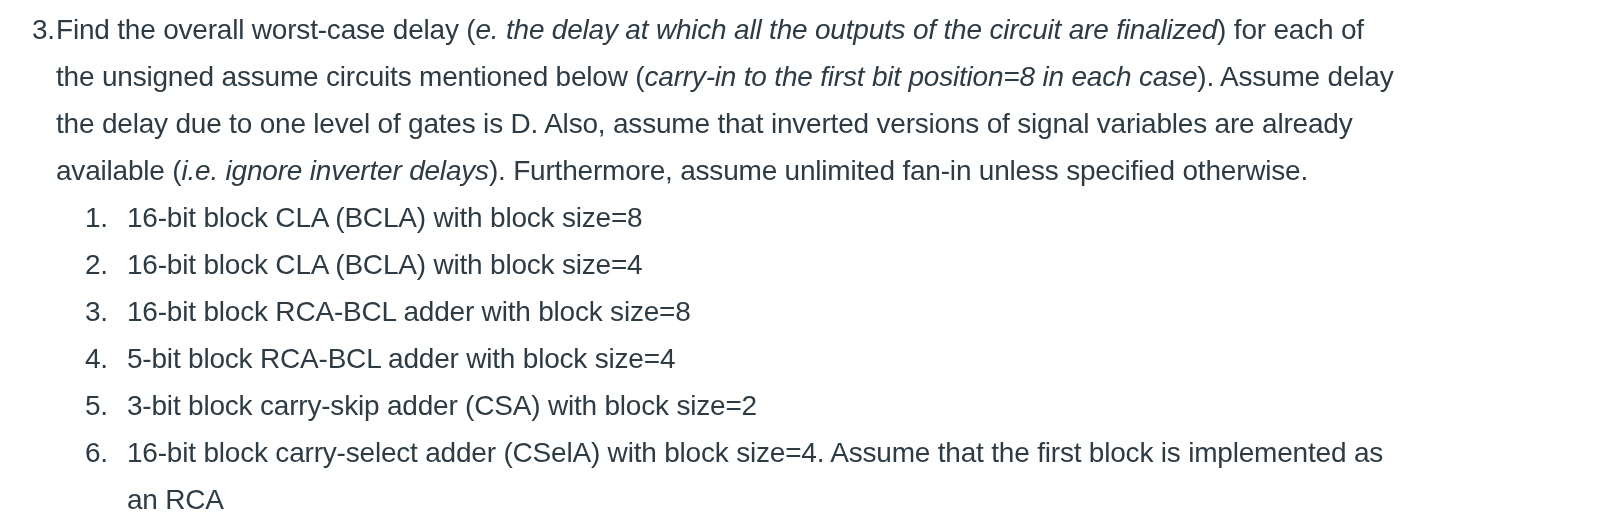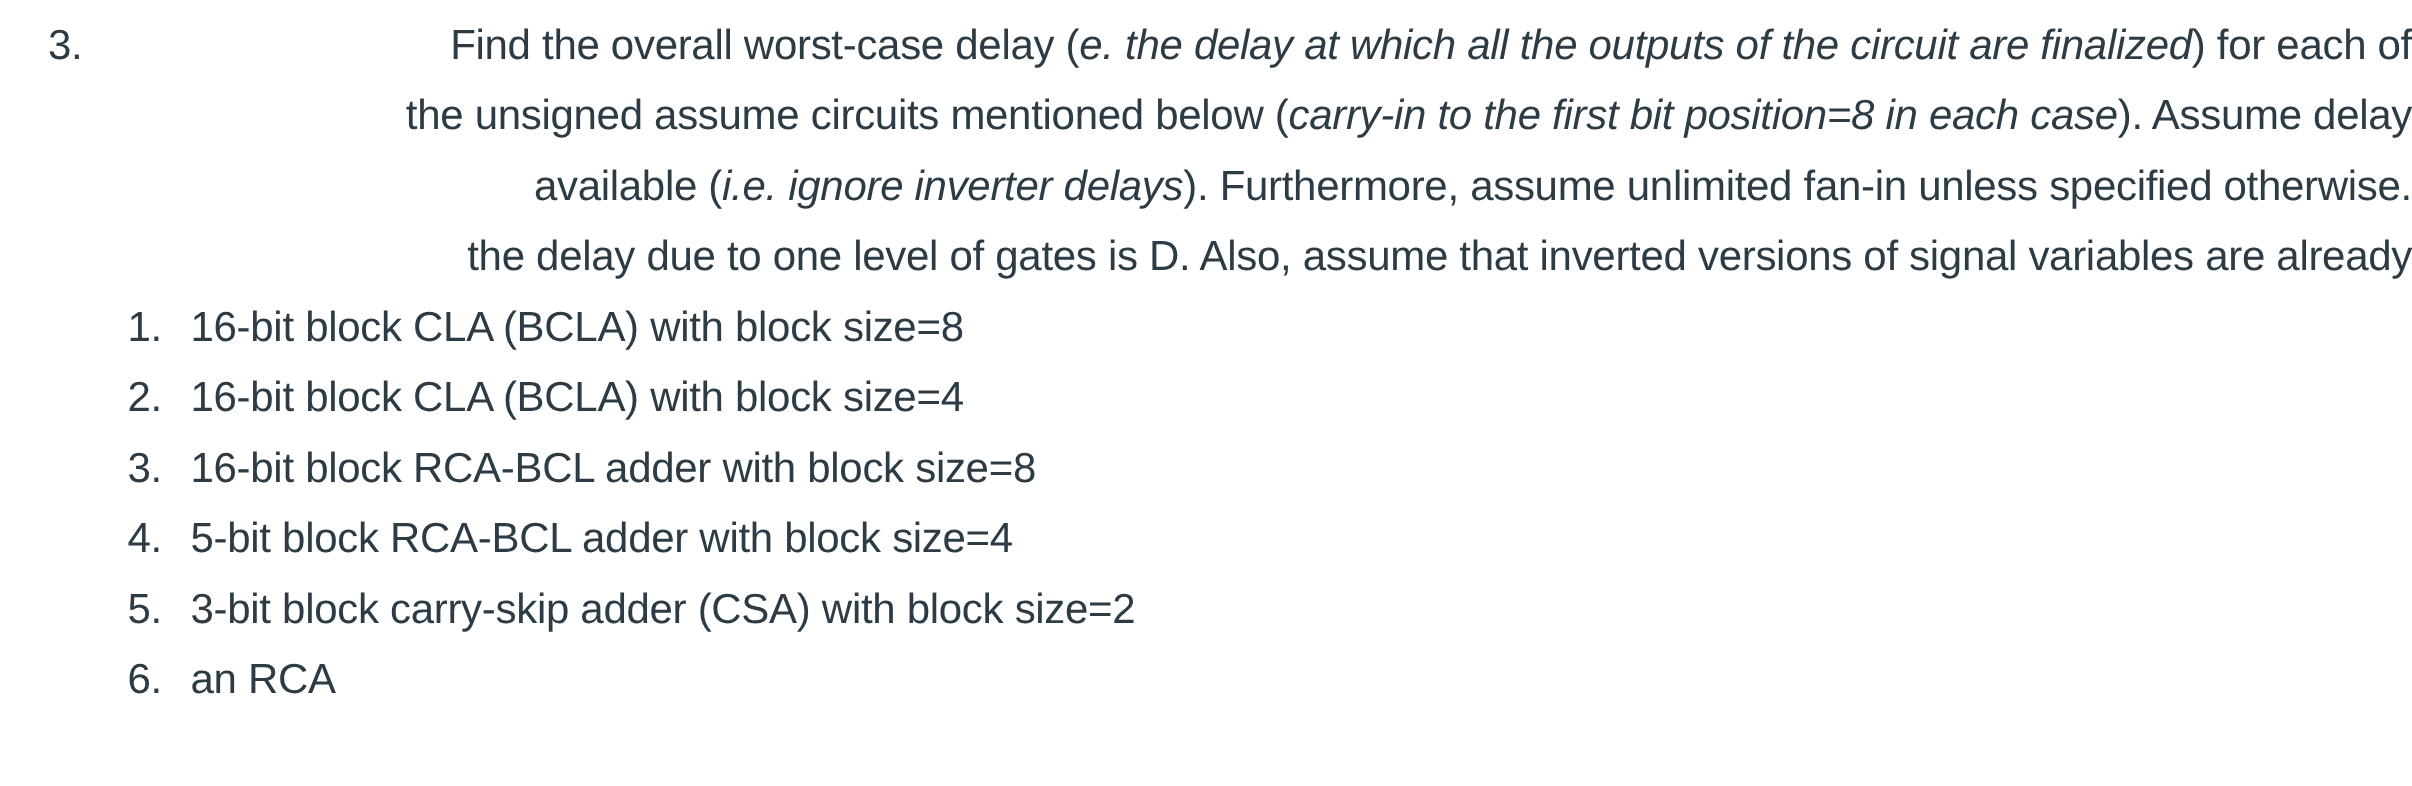--- a/index.html
+++ b/index.html
@@ -22,21 +22,20 @@
     letter-spacing: -0.2px;
   }
   .outer-num {
     position: absolute;
     left: 32px;
     top: 6px;
   }
   .intro-lines .line {
     margin-left: 56px;
     white-space: nowrap;
-    text-align: right;
   }
   .it {
     font-style: italic;
   }
   .subitems .item-line {
     position: relative;
     margin-left: 127px;
     white-space: nowrap;
   }
   .subitems .num {
@@ -45,25 +44,25 @@
   }
 </style>
 </head>
 <body style="background: rgb(255, 255, 255);">
 
 <div class="doc" style="color: rgb(45, 59, 69);">
   <span class="outer-num">3.</span>
   <div class="intro-lines" id="intro-lines">
       <div class="line"><span>Find the overall worst-case delay (</span><span class="it">e. the delay at which all the outputs of the circuit are finalized</span><span>) for each of</span></div>
       <div class="line"><span>the unsigned assume circuits mentioned below (</span><span class="it">carry-in to the first bit position=8 in each case</span><span>). Assume delay</span></div>
+      <div class="line"><span>the delay due to one level of gates is D. Also, assume that inverted versions of signal variables are already</span></div>
       <div class="line"><span>available (</span><span class="it">i.e. ignore inverter delays</span><span>). Furthermore, assume unlimited fan-in unless specified otherwise.</span></div>
-      <div class="line"><span>the delay due to one level of gates is D. Also, assume that inverted versions of signal variables are already</span></div>
     </div>
   <div class="subitems" id="subitems">
       <div class="item-line"><span class="num">1.</span><span class="txt">16-bit block CLA (BCLA) with block size=8</span></div>
       <div class="item-line"><span class="num">2.</span><span class="txt">16-bit block CLA (BCLA) with block size=4</span></div>
       <div class="item-line"><span class="num">3.</span><span class="txt">16-bit block RCA-BCL adder with block size=8</span></div>
       <div class="item-line"><span class="num">4.</span><span class="txt">5-bit block RCA-BCL adder with block size=4</span></div>
       <div class="item-line"><span class="num">5.</span><span class="txt">3-bit block carry-skip adder (CSA) with block size=2</span></div>
-      <div class="item-line"><span class="num">6.</span></div>
+      <div class="item-line"><span class="num">6.</span><span class="txt">16-bit block carry-select adder (CSelA) with block size=4. Assume that the first block is implemented as</span></div>
       <div class="item-line"><span class="txt">an RCA</span></div>
     </div>
 </div>
 
 </body></html>

